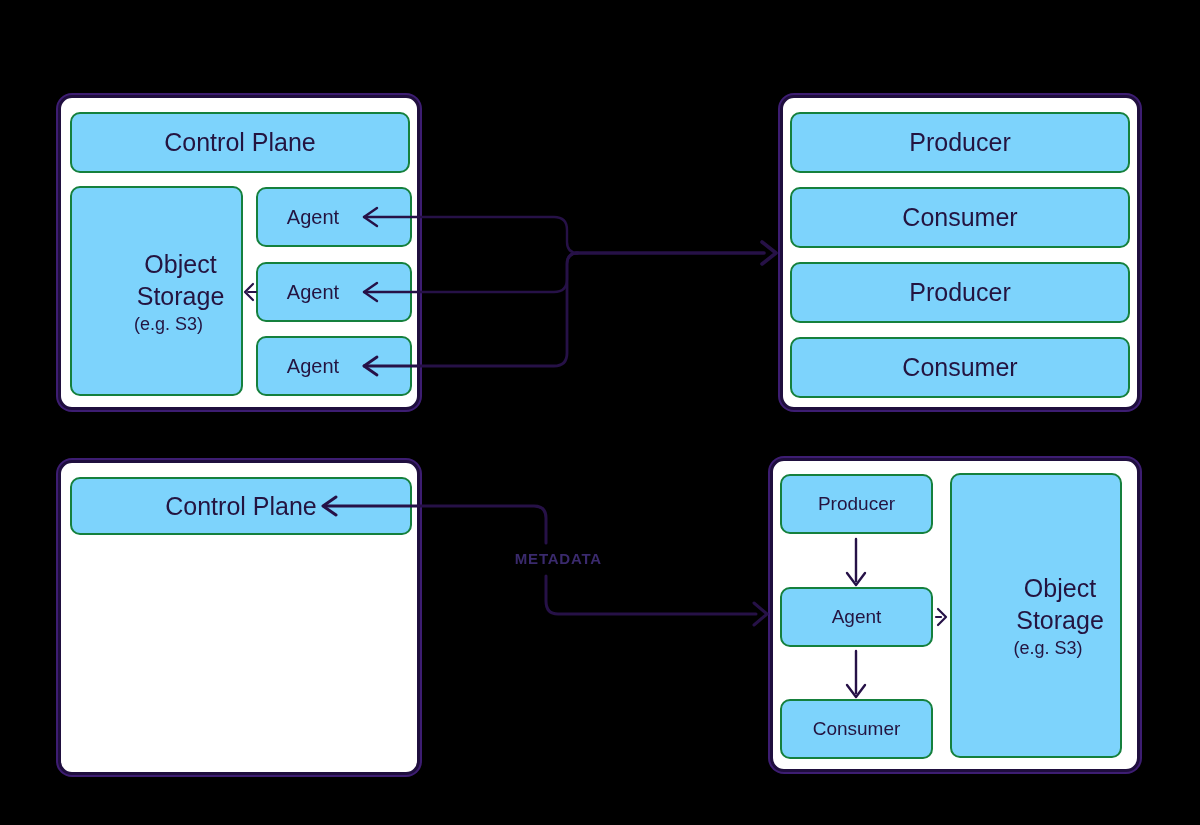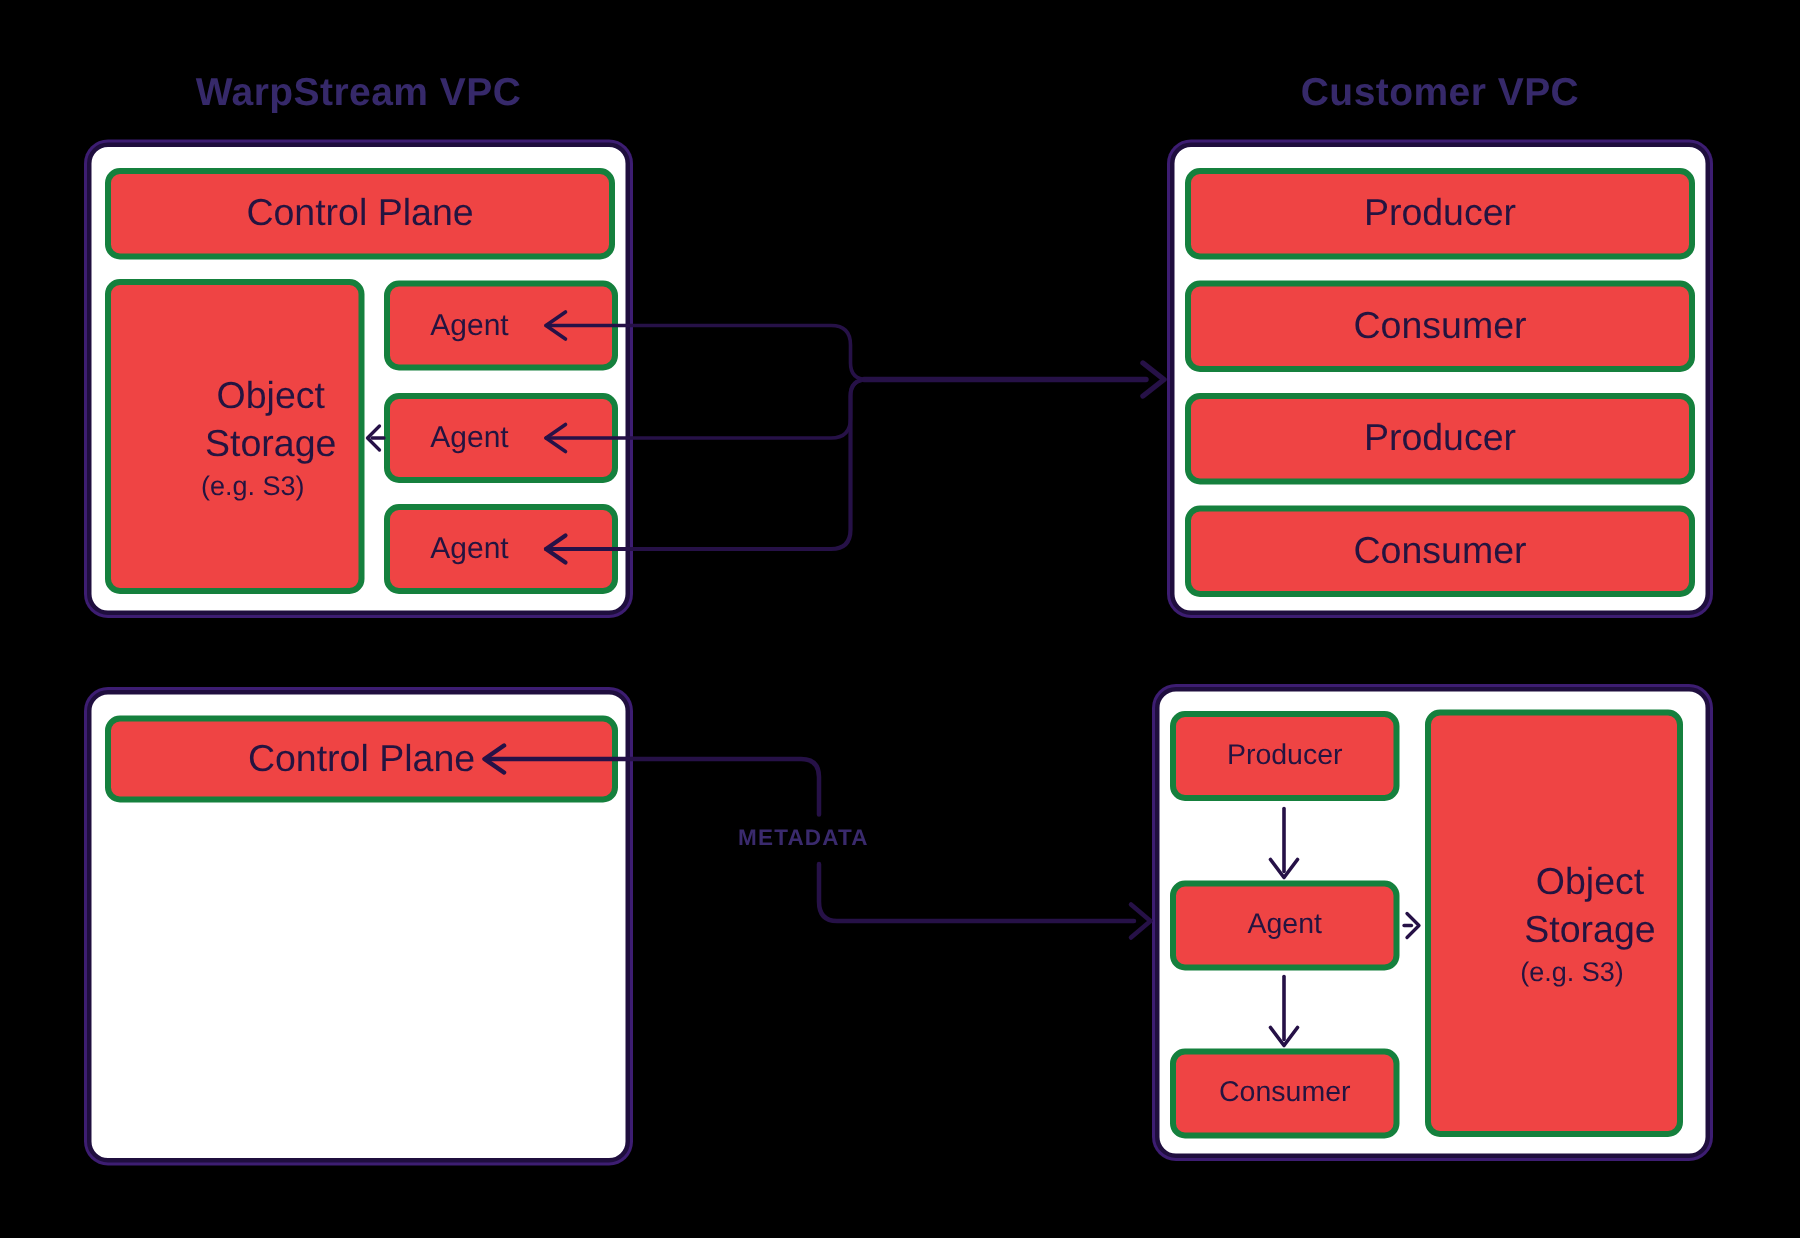--- a/index.html
+++ b/index.html
@@ -9,43 +9,41 @@
   }
   .vpc-title{
     position:absolute;text-align:center;font-size:26px;font-weight:700;
     color:#36296a;letter-spacing:.3px;
   }
   .panel{
     position:absolute;background:#ffffff;border:3px solid #1f0e3e;
     border-radius:14px;box-shadow:0 0 0 2px #3d1d72;z-index:1;box-sizing:border-box;
   }
   .node{
-    position:absolute;background:#ef4444;border:4px solid #15803d;border-radius:10px;
+    position:absolute;background:#7dd3fc;border:2px solid #15803d;border-radius:10px;
     display:flex;align-items:center;justify-content:center;z-index:2;box-sizing:border-box;
     color:#241440;text-align:center;
   }
   .node-lg{font-size:25px;font-weight:500;}
   .node-md{font-size:20px;font-weight:500;}
   .node-sm{font-size:19px;font-weight:500;}
   .storage-title{font-size:25px;font-weight:500;line-height:1.28;padding-left:48px;}
   .storage-sub{font-size:18px;font-weight:400;margin-top:2px;margin-left:24px;}
   .overlay{position:absolute;left:0;top:0;z-index:5;pointer-events:none;}
   .overlay path,.overlay polyline{fill:none;stroke:#261147;stroke-linecap:round;stroke-linejoin:round;}
   .metadata-label{
     position:absolute;z-index:6;font-size:15px;font-weight:700;color:#3a2a6d;
-    letter-spacing:.8px;text-align:left;
+    letter-spacing:.8px;text-align:right;
   }
 </style>
 </head>
 <body>
 
 <div class="stage">
 
-  <div class="vpc-title" style="left:58px;top:46px;width:362px;">WarpStream VPC</div>
-  <div class="vpc-title" style="left:780px;top:46px;width:360px;">Customer VPC</div>
 
   <div class="panel" style="left:58px;top:95px;width:362px;height:315px;"></div>
   <div class="panel" style="left:780px;top:95px;width:360px;height:315px;"></div>
   <div class="panel" style="left:58px;top:460px;width:362px;height:315px;"></div>
   <div class="panel" style="left:770px;top:458px;width:370px;height:314px;"></div>
 
   <div class="node node-lg" style="left:70px;top:112px;width:340px;height:61px;">Control Plane</div>
   <div class="node" style="left:70px;top:186px;width:173px;height:210px;">
     <div>
       <div class="storage-title">Object Storage</div>

